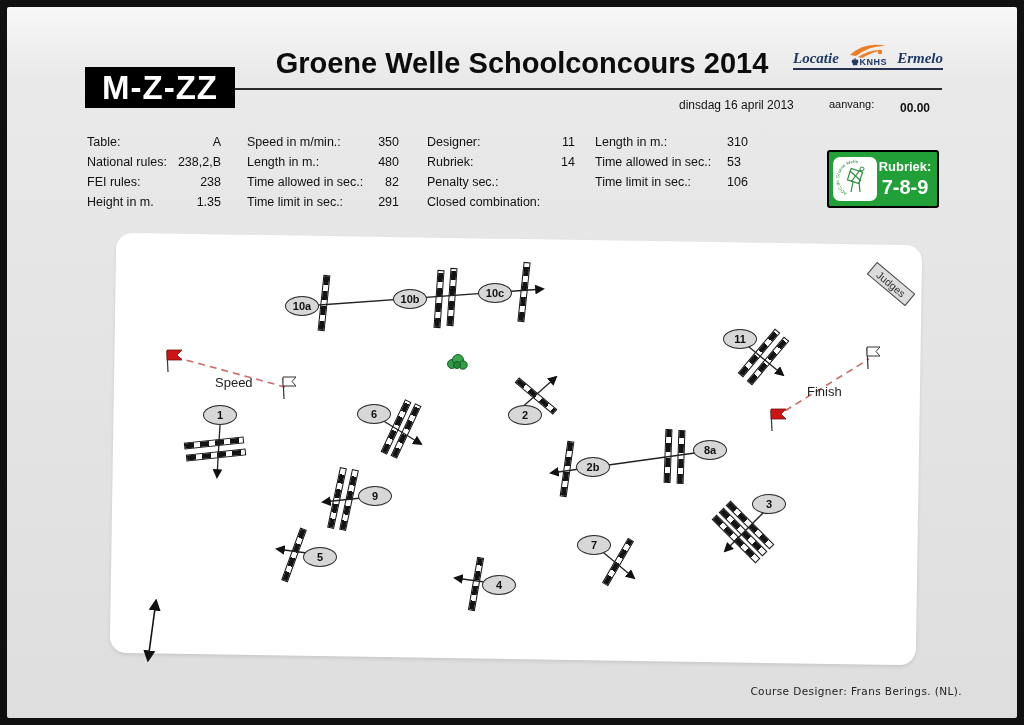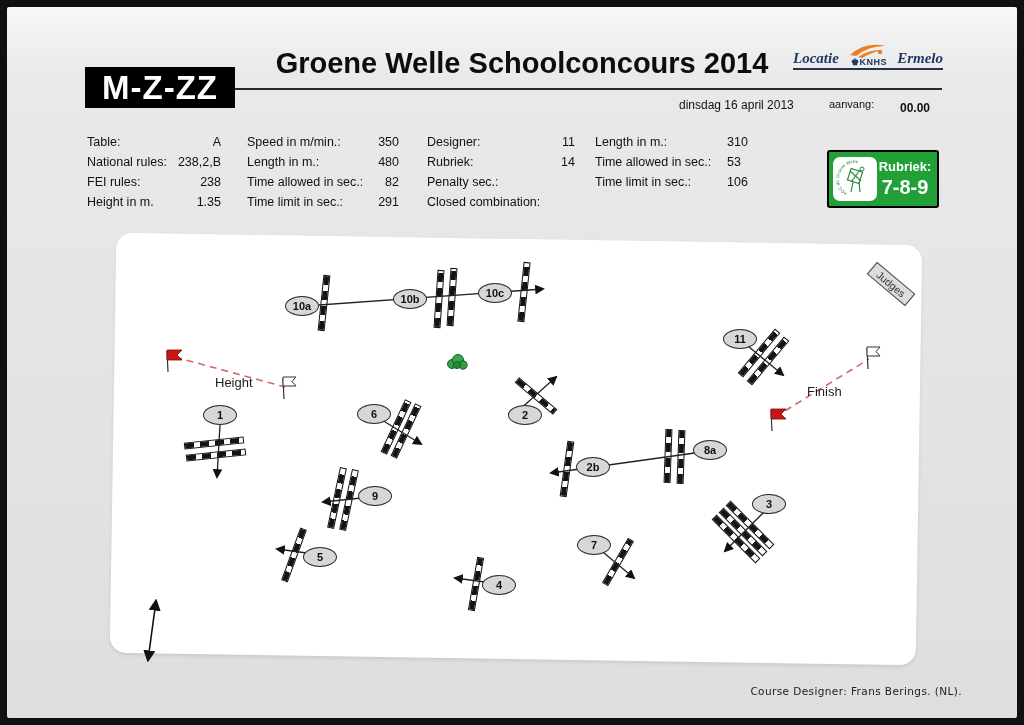--- a/index.html
+++ b/index.html
@@ -286,20 +286,20 @@
       <div class="oval" style="left:479px;top:298px">7</div>
       <div class="oval" style="left:595px;top:203px">8a</div>
       <div class="oval" style="left:478px;top:220px">2b</div>
       <div class="oval" style="left:260px;top:249px">9</div>
       <div class="oval" style="left:187px;top:59px">10a</div>
       <div class="oval" style="left:295px;top:52px">10b</div>
       <div class="oval" style="left:380px;top:46px">10c</div>
       <div class="oval" style="left:625px;top:92px">11</div>
 
       <div class="judges">Judges</div>
-      <div class="gate-label" style="left:100px;top:128px">Height</div>
+      <div class="gate-label" style="left:100px;top:128px">Speed</div>
       <div class="gate-label" style="left:692px;top:137px">Finish</div>
     </div>
 
     <div class="footer-credit">Course Designer: Frans Berings. (NL).</div>
 
   </div>
 </div>
 
 </body></html>

